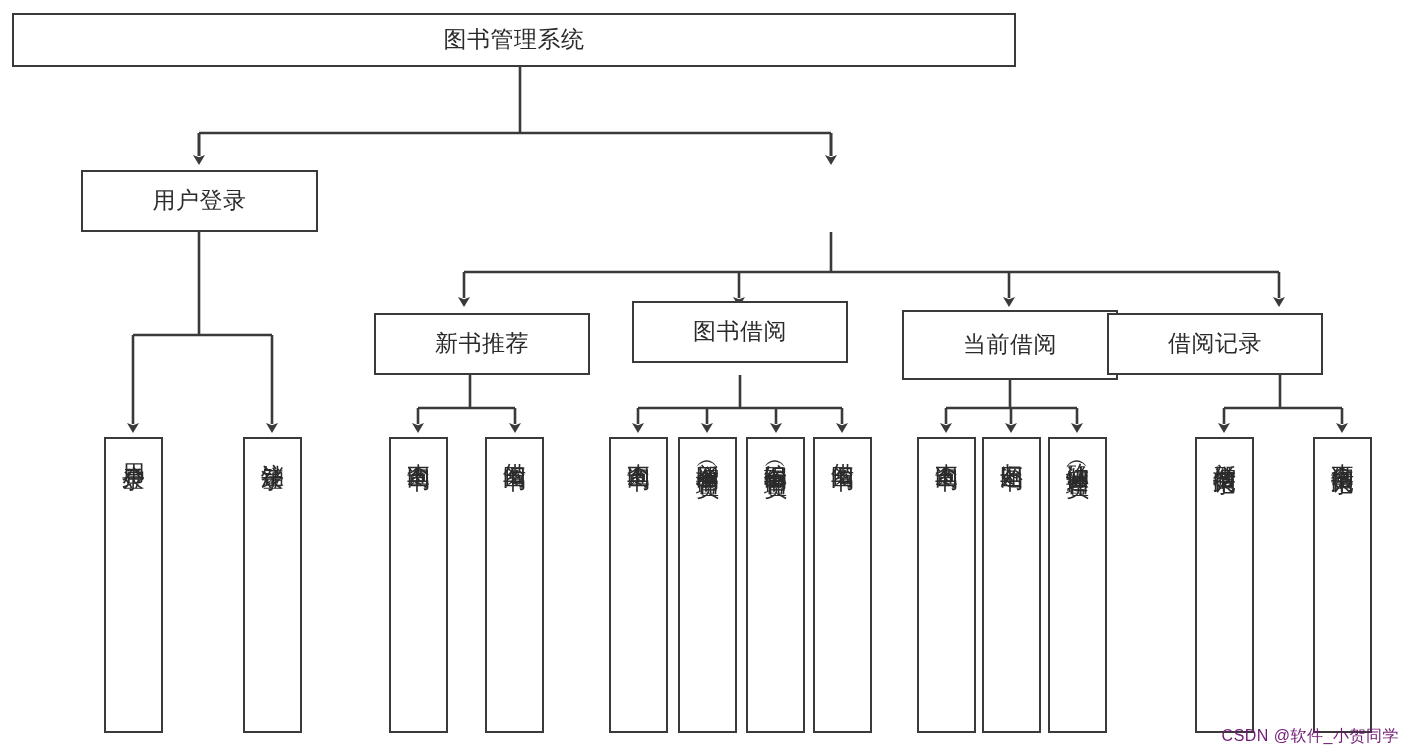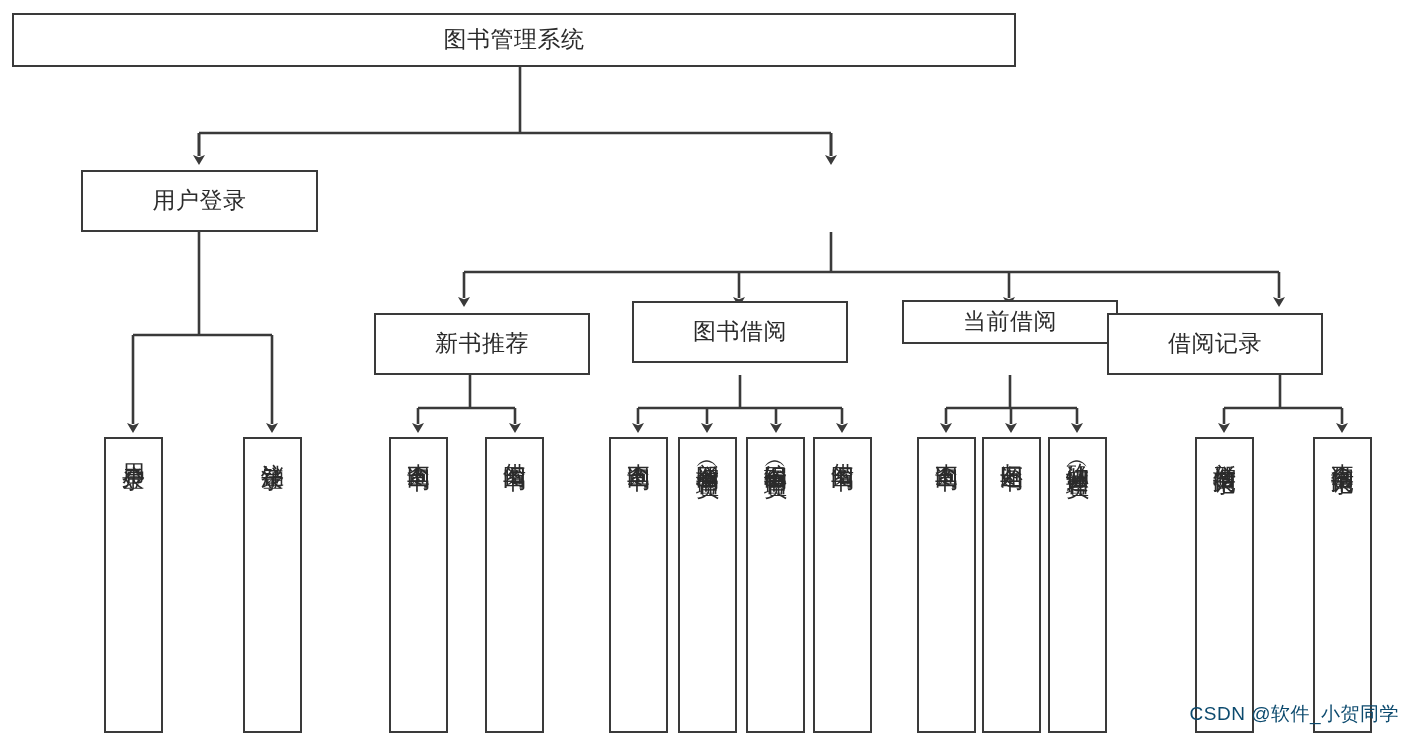--- a/index.html
+++ b/index.html
@@ -59,23 +59,23 @@
     writing-mode: vertical-rl;
     text-orientation: upright;
     font-size: 23px;
     line-height: 1.0;
     letter-spacing: 2px;
     white-space: nowrap;
   }
   #watermark {
     position: absolute;
     right: 6px;
-    bottom: 20px;
-    font-size: 19px;
-    color: #0c4a6e;
+    bottom: 0;
+    font-size: 16px;
+    color: #701a75;
     letter-spacing: 0.5px;
     z-index: 9;
     user-select: none;
   }
 </style>
 </head>
 <body>
 
 <div id="diagram-root">
 
@@ -170,21 +170,21 @@
   <div class="node horizontal" style="left:81px; top:170px; width:237px; height:62px;">
     <span class="node-label">用户登录</span>
   </div>
 
   <div class="node horizontal" style="left:374px; top:313px; width:216px; height:62px;">
     <span class="node-label">新书推荐</span>
   </div>
   <div class="node horizontal" style="left:632px; top:301px; width:216px; height:62px;">
     <span class="node-label">图书借阅</span>
   </div>
-  <div class="node horizontal" style="left:902px; top:300px; width:216px; height:44px;">
+  <div class="node horizontal" style="left:902px; top:310px; width:216px; height:70px;">
     <span class="node-label">当前借阅</span>
   </div>
   <div class="node horizontal" style="left:1107px; top:313px; width:216px; height:62px;">
     <span class="node-label">借阅记录</span>
   </div>
 
   <div class="node vertical" style="left:104px; top:437px; width:59px; height:296px;">
     <span class="node-label">用户登录</span>
   </div>
   <div class="node vertical" style="left:243px; top:437px; width:59px; height:296px;">

